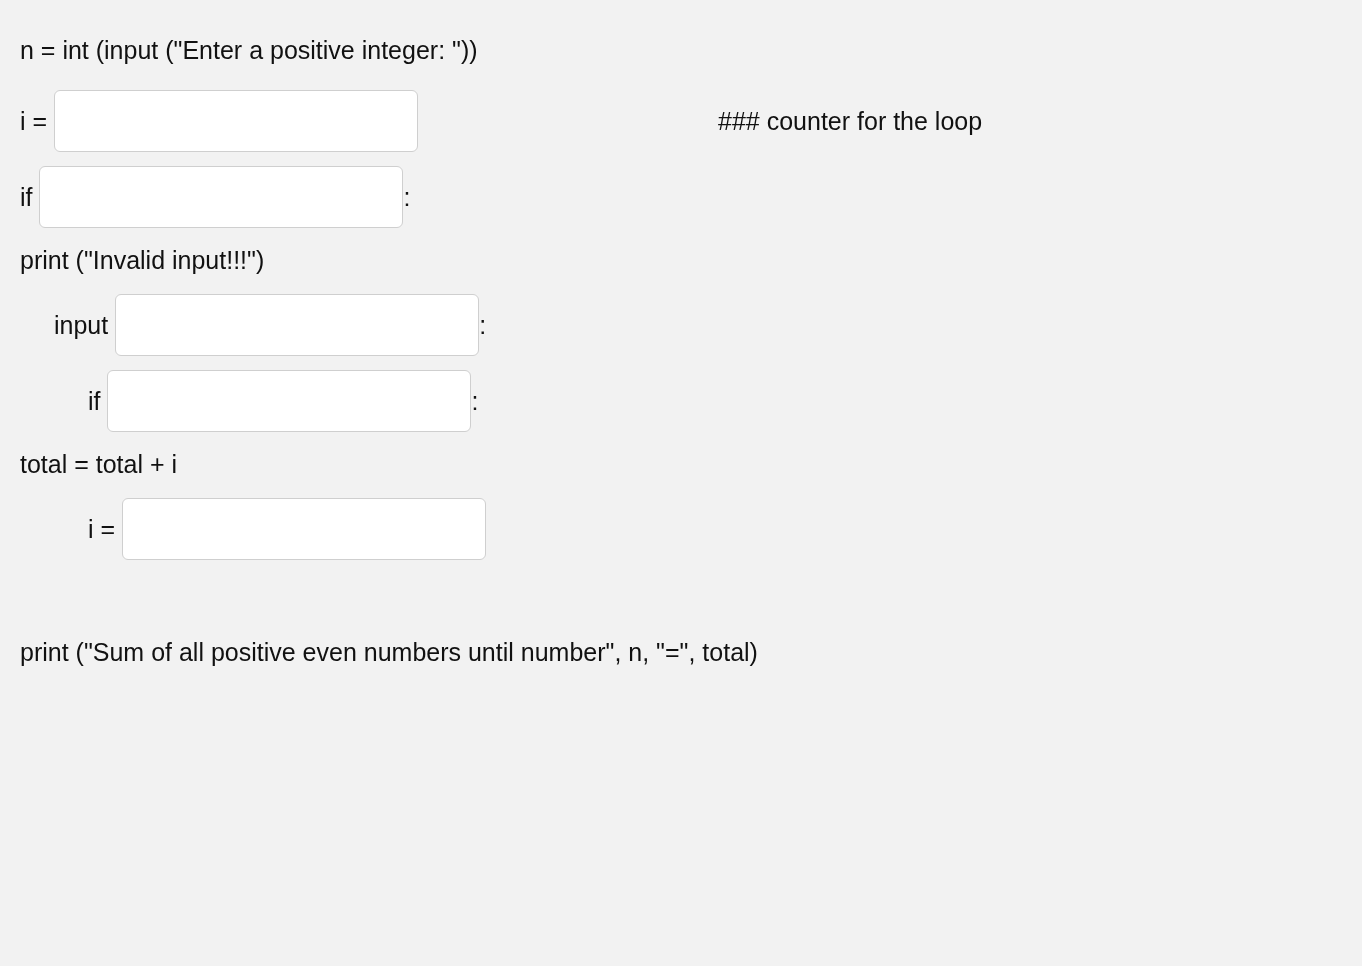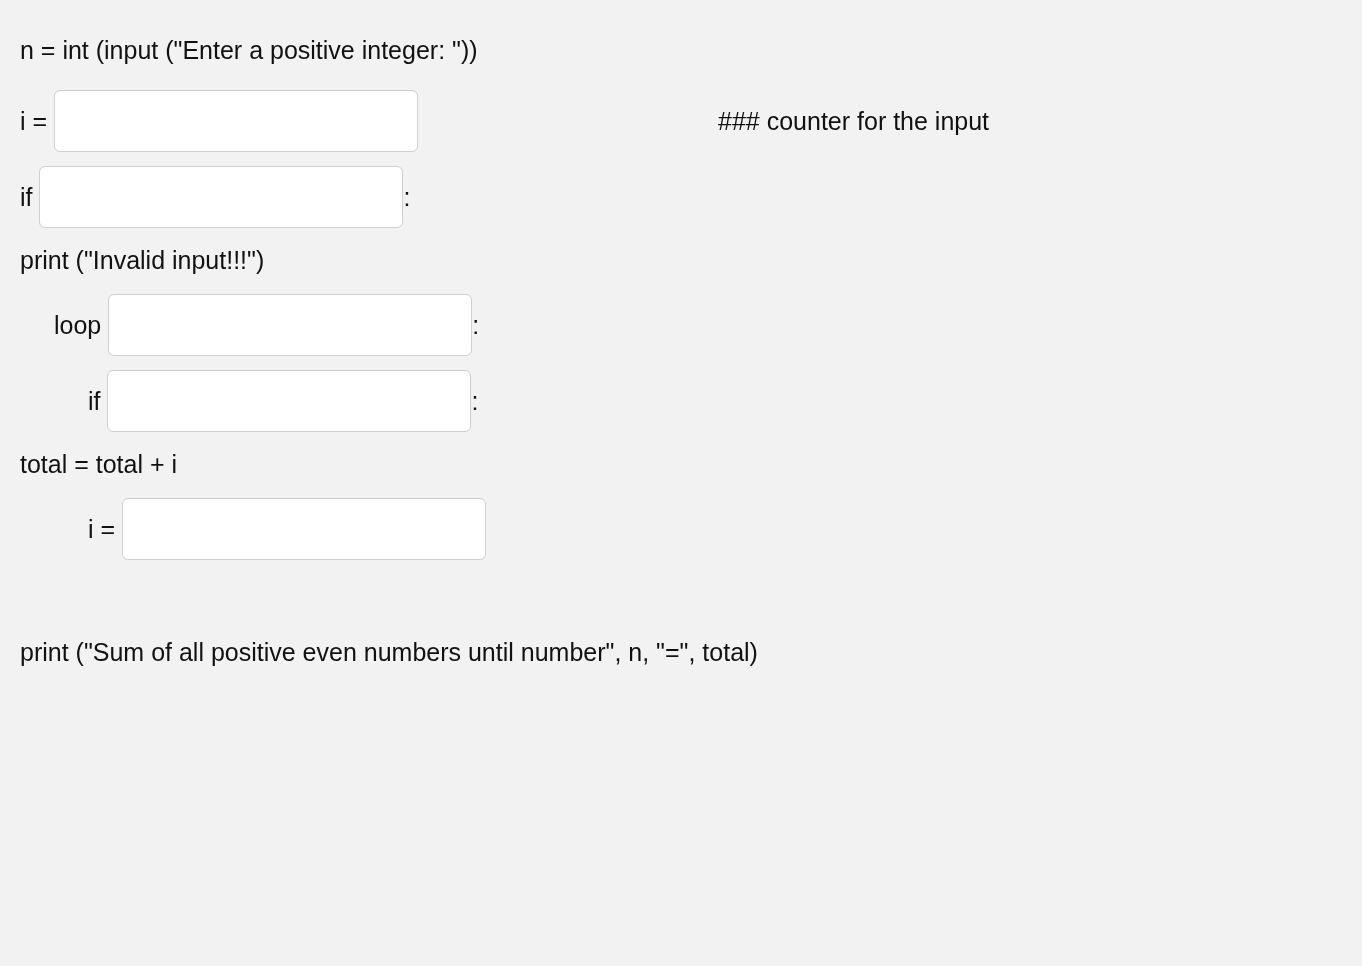--- a/index.html
+++ b/index.html
@@ -53,39 +53,39 @@
 <div class="page">
 
   <div class="row textonly">
     <span class="txt">n = int (input ("Enter a positive integer: "))</span>
   </div>
 
   <div class="row" style="margin-top:6px;">
     <span class="txt">i = </span>
     <input class="blank w-med" value="" style="">
     <span class="comment-gap gap-300"></span>
-    <span class="txt">### counter for the input</span>
+    <span class="txt">### counter for the loop</span>
   </div>
 
   <div class="sp-v"></div>
 
   <div class="row">
     <span class="txt">if </span>
     <input class="blank w-med2" value="" style="">
     <span class="txt">:</span>
   </div>
 
   <div class="row textonly ind1">
     <span class="txt">print ("Invalid input!!!")</span>
   </div>
 
 
 
   <div class="row ind1">
-    <span class="txt">loop </span>
+    <span class="txt">input </span>
     <input class="blank w-wide" value="" style="">
     <span class="txt">:</span>
   </div>
 
   <div class="sp-v"></div>
 
   <div class="row ind2">
     <span class="txt">if </span>
     <input class="blank w-wide" value="" style="">
     <span class="txt">:</span>

